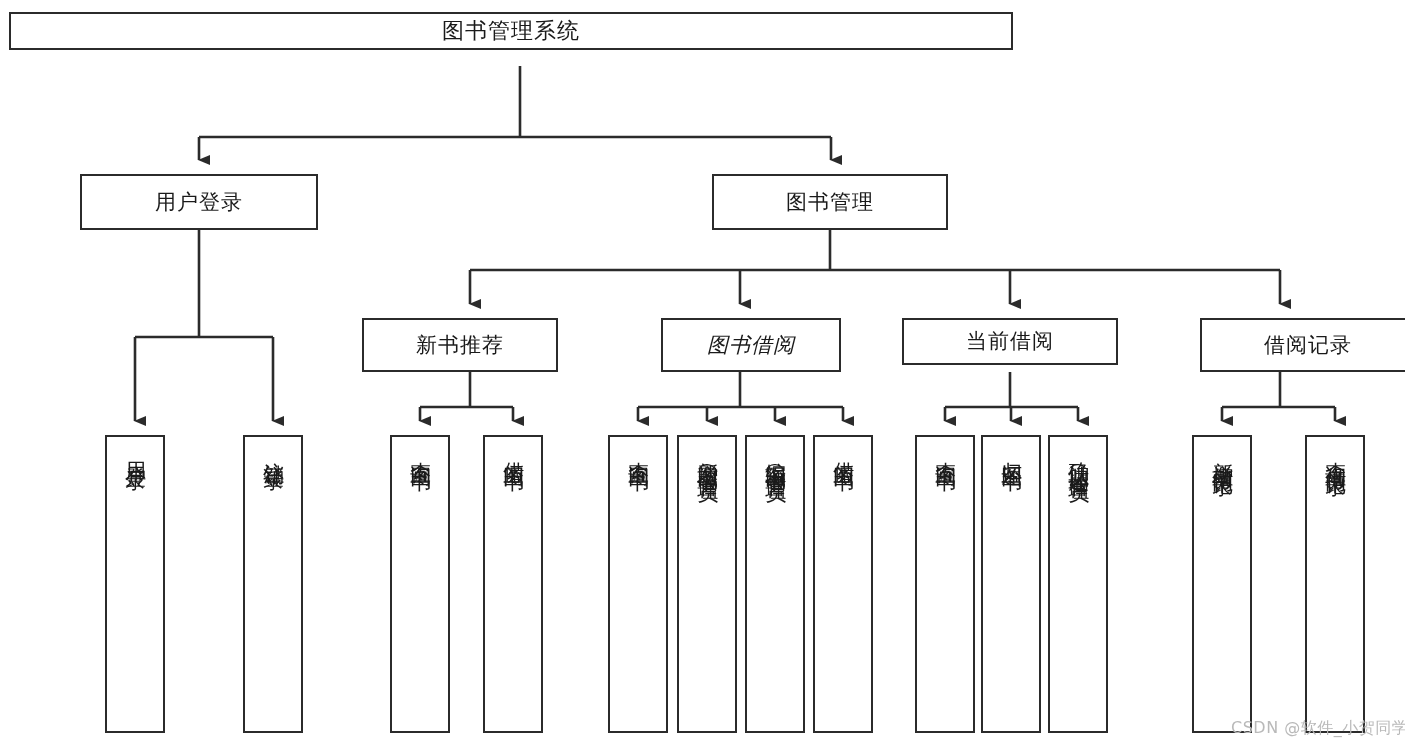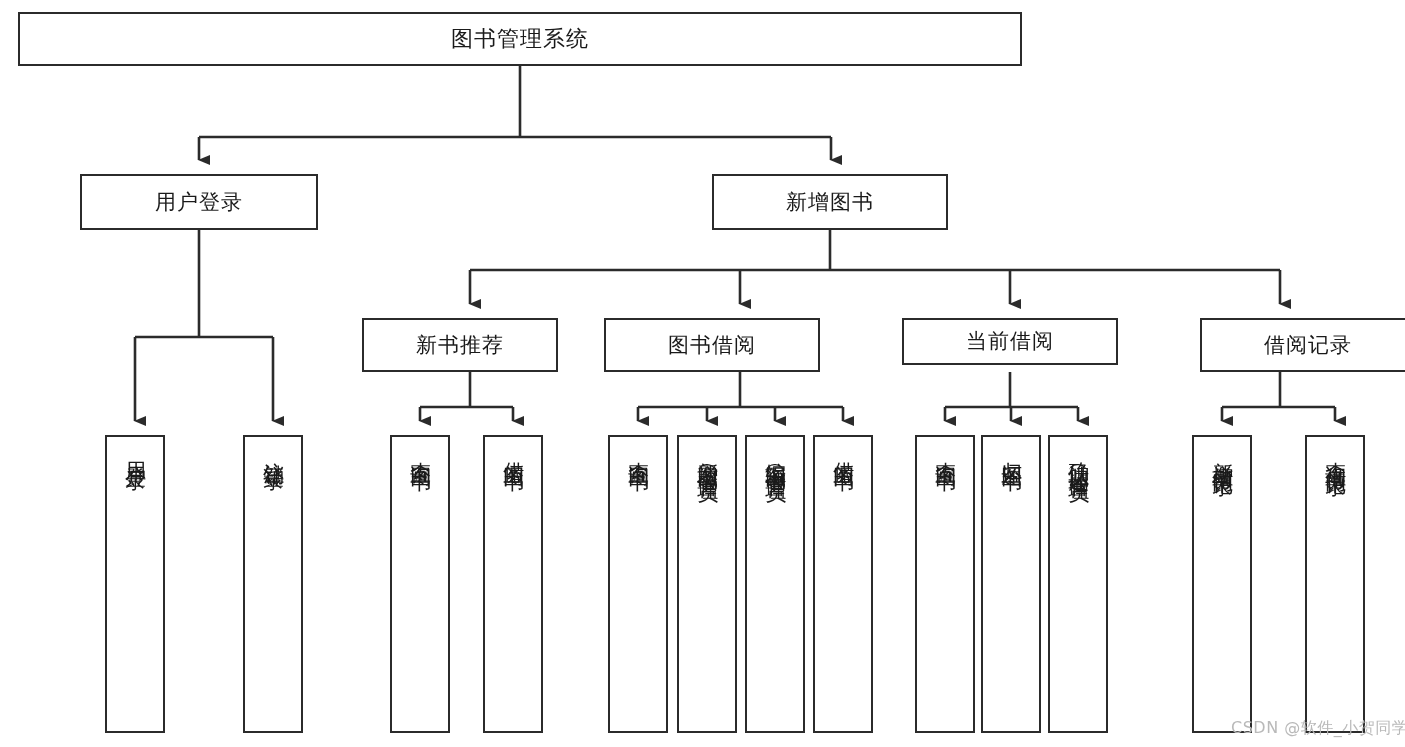--- a/index.html
+++ b/index.html
@@ -112,35 +112,35 @@
       <path d="M1011,407 L1011,421" marker-end="url(#arw)"></path>
       <path d="M1078,407 L1078,421" marker-end="url(#arw)"></path>
 
       <path d="M1280,372 L1280,407"></path>
       <path d="M1222,407 L1335,407"></path>
       <path d="M1222,407 L1222,421" marker-end="url(#arw)"></path>
       <path d="M1335,407 L1335,421" marker-end="url(#arw)"></path>
     </g>
   </svg>
 
-  <div class="node root" style="left:18px;top:12px;width:1004px;height:54px;">
+  <div class="node root" style="left:9px;top:12px;width:1004px;height:38px;">
     <span class="label">图书管理系统</span>
   </div>
 
   <div class="node level2" style="left:80px;top:174px;width:238px;height:56px;">
     <span class="label">用户登录</span>
   </div>
   <div class="node level2" style="left:712px;top:174px;width:236px;height:56px;">
-    <span class="label">新增图书</span>
+    <span class="label">图书管理</span>
   </div>
 
   <div class="node level2" style="left:362px;top:318px;width:196px;height:54px;">
     <span class="label">新书推荐</span>
   </div>
-  <div class="node level2" style="left:604px;top:318px;width:216px;height:54px;">
+  <div class="node level2" style="left:661px;top:318px;width:180px;height:54px;font-style:italic;">
     <span class="label">图书借阅</span>
   </div>
   <div class="node level2" style="left:902px;top:318px;width:216px;height:47px;">
     <span class="label">当前借阅</span>
   </div>
   <div class="node level2" style="left:1172px;top:318px;width:216px;height:54px;margin-left:28px;">
     <span class="label">借阅记录</span>
   </div>
 
   <div class="node vertical" style="left:105px;top:435px;width:60px;height:298px;">

